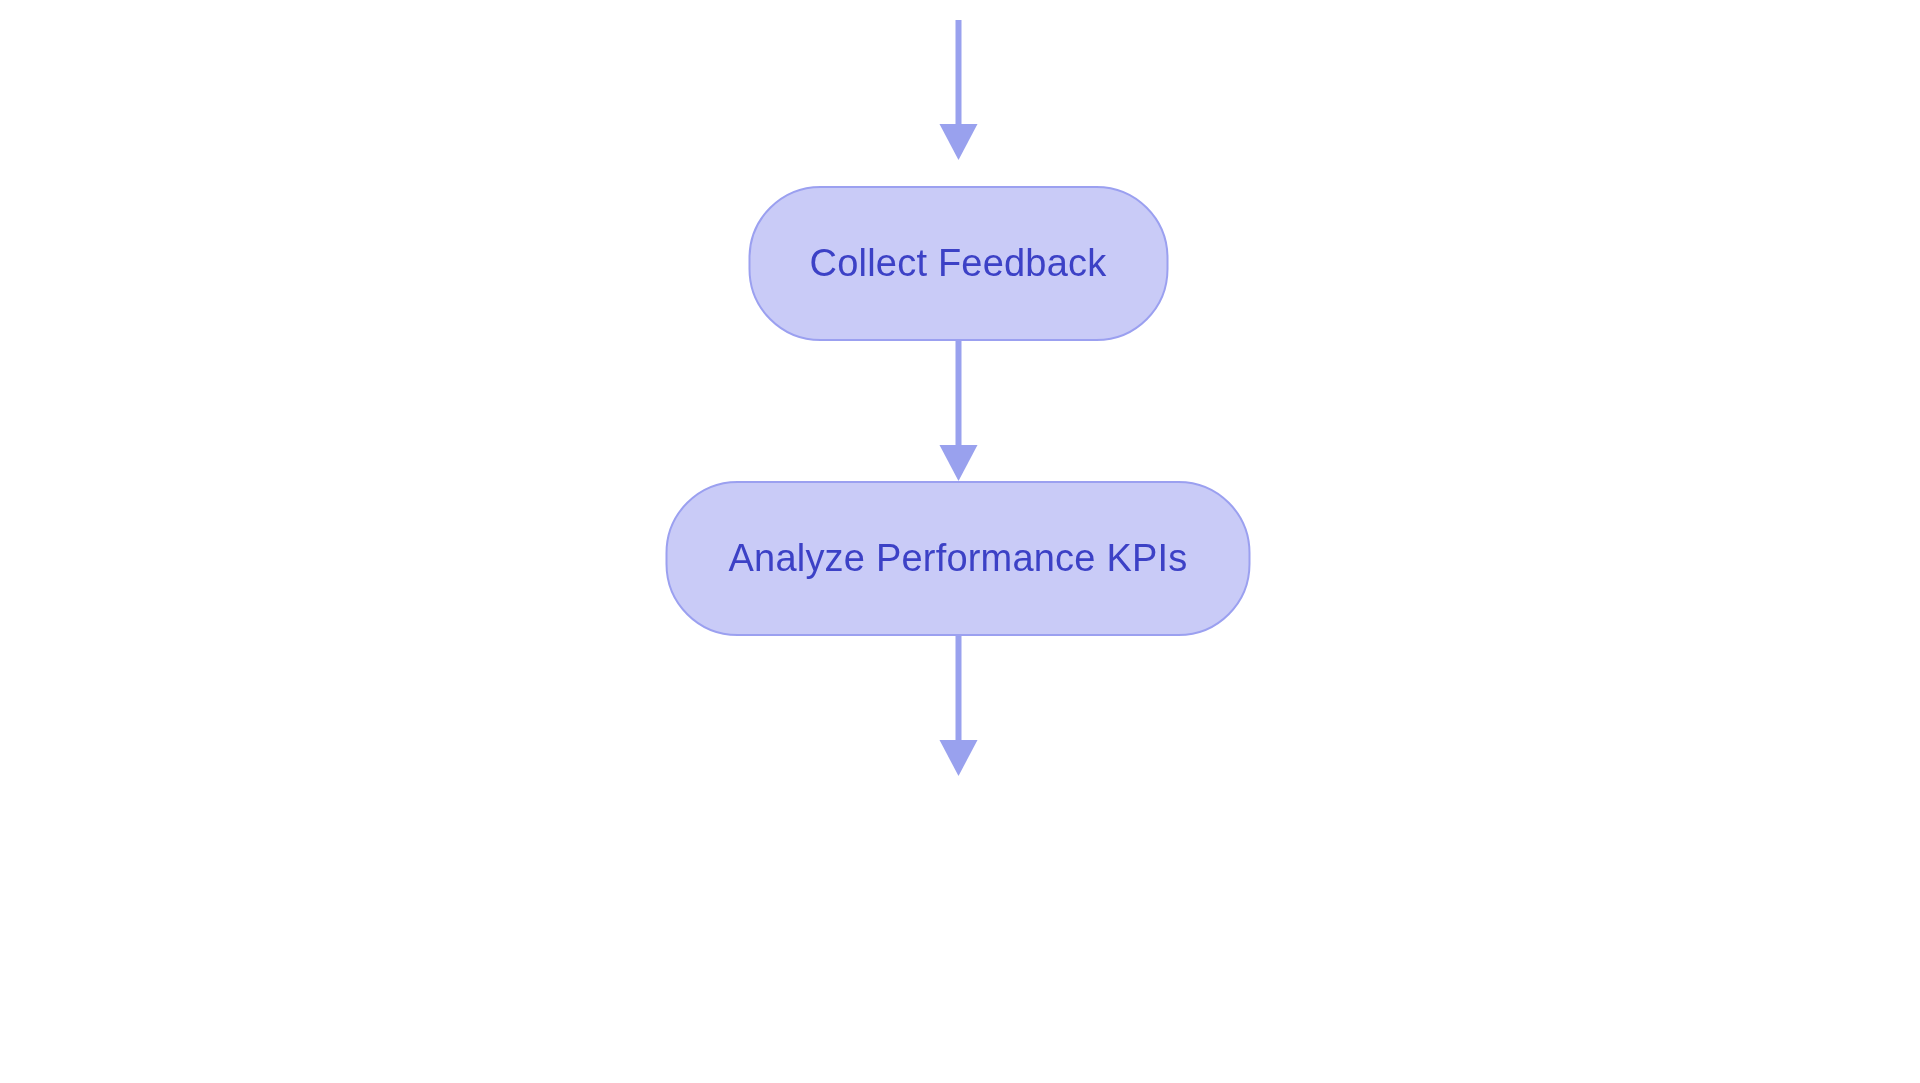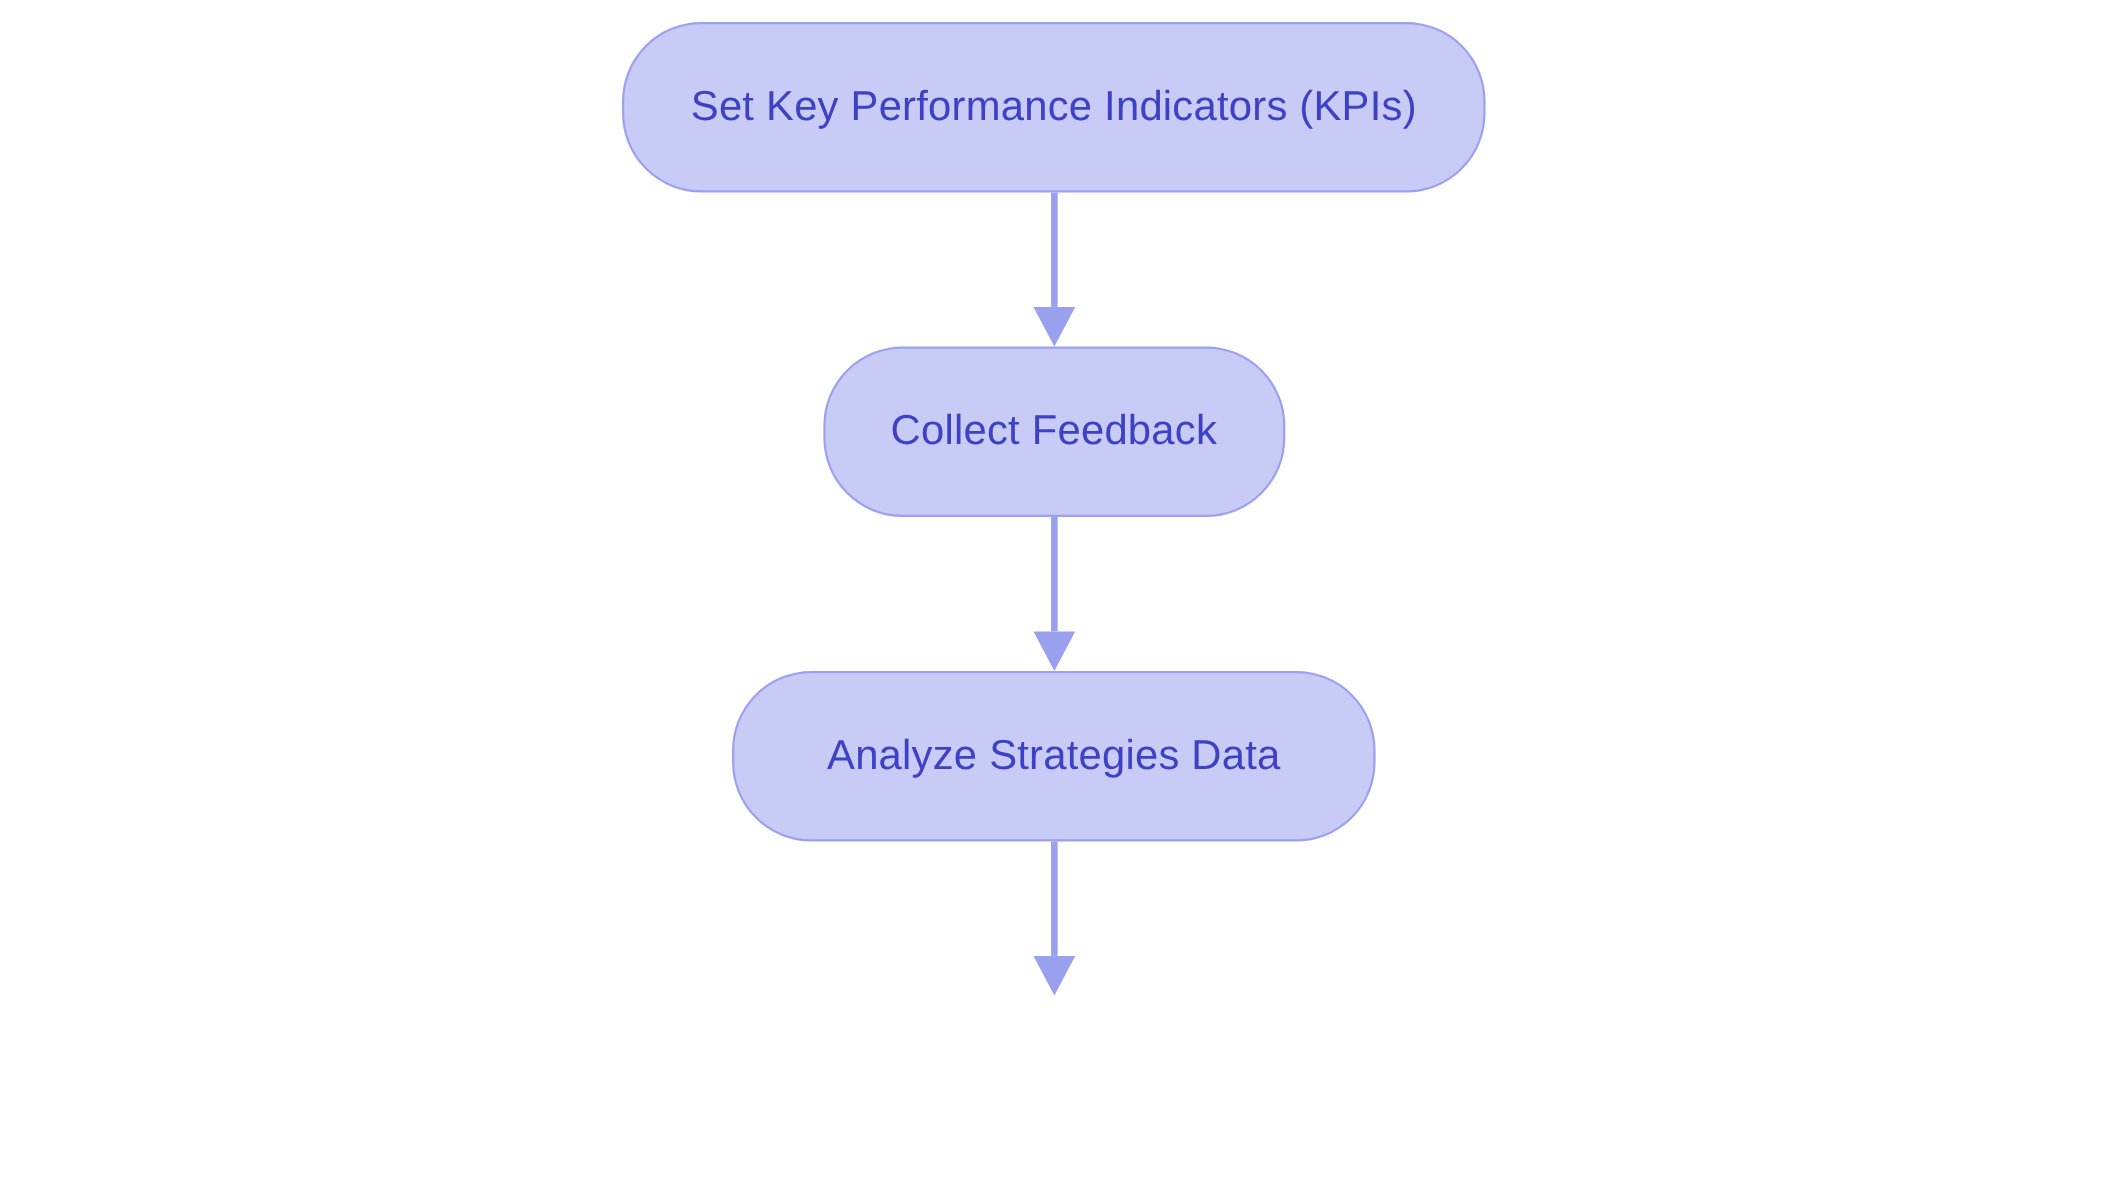--- a/index.html
+++ b/index.html
@@ -41,21 +41,21 @@
   }
 
   .node-label {
     color: var(--node-text, #3c41c6);
     font-size: 38px;
     letter-spacing: 0.2px;
     white-space: nowrap;
   }
 
   .n1 { width: 785px; }
-  .n2 { width: 420px; }
+  .n2 { width: 420px; margin-top: 26px; }
   .n3 { width: 585px; }
   .n4 { width: 424px; }
 
   .arrow {
     height: 140px;
     width: 40px;
     display: flex;
     flex-direction: column;
     align-items: center;
     flex: 0 0 auto;
@@ -75,40 +75,37 @@
     border-top: 36px solid var(--arrow-color, #99a1ee);
     flex: 0 0 auto;
   }
 </style>
 </head>
 <body>
 
 <div class="canvas">
   <div class="flow">
 
-    <div class="node n1">
-      <span class="node-label">Set Key Performance Indicators (KPIs)</span>
-    </div>
 
     <div class="arrow">
       <div class="arrow-shaft"></div>
       <div class="arrow-head"></div>
     </div>
 
     <div class="node n2">
       <span class="node-label">Collect Feedback</span>
     </div>
 
     <div class="arrow">
       <div class="arrow-shaft"></div>
       <div class="arrow-head"></div>
     </div>
 
     <div class="node n3">
-      <span class="node-label">Analyze Strategies Data</span>
+      <span class="node-label">Analyze Performance KPIs</span>
     </div>
 
     <div class="arrow">
       <div class="arrow-shaft"></div>
       <div class="arrow-head"></div>
     </div>
 
 
   </div>
 </div>

